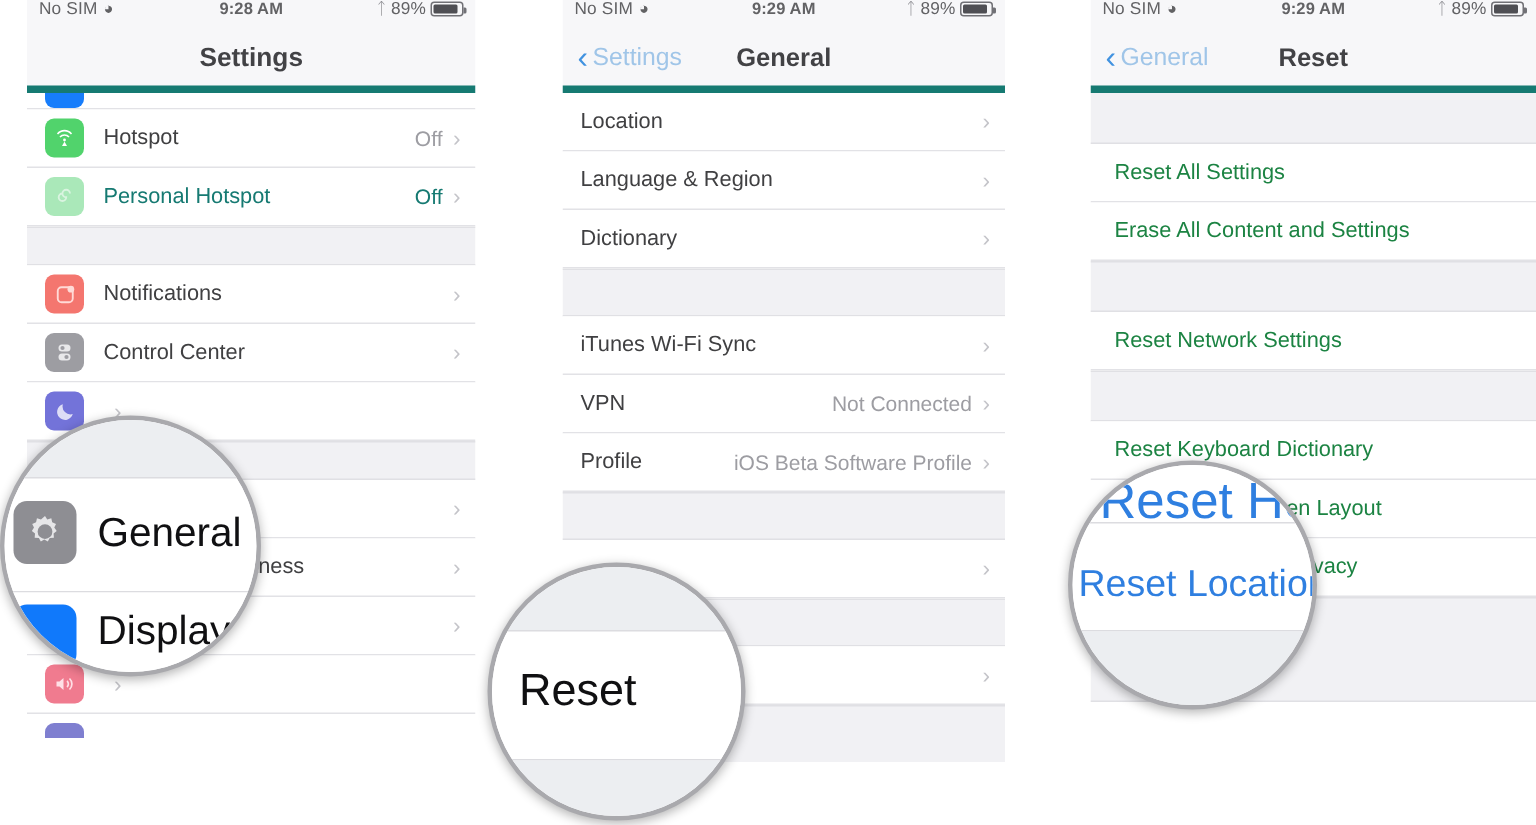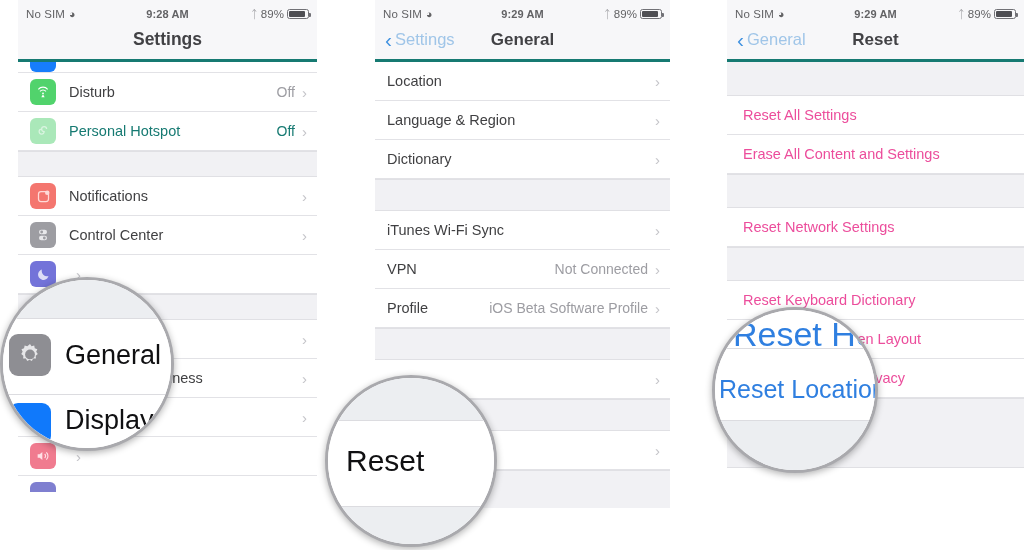--- a/index.html
+++ b/index.html
@@ -14,21 +14,21 @@
   
   .panel { position: absolute; top: 0; background: #ffffff; overflow: hidden; }
   .panel-1 { left: 18px;  width: 299px; height: 550px; }
   .panel-2 { left: 375px; width: 295px; height: 550px; }
   .panel-3 { left: 727px; width: 297px; height: 550px; }
 
   
   .statusbar {
     height: 20px;
     background: #f7f7f9;
-    display: flex; align-items: flex-end;
+    display: flex; align-items: flex-start;
     font-size: 11.5px; color: #5d5d60;
     letter-spacing: .1px;
     padding: 0 8px;
     position: relative;
   }
   .sb-left { display:flex; align-items:center; gap:4px; }
   .sb-center { position:absolute; left:0; right:0; text-align:center; font-weight:bold; font-size:11px; }
   .sb-right { margin-left:auto; display:flex; align-items:center; gap:3px; position:relative; z-index:2;}
   .wifi-glyph { font-size: 11px; line-height: 1; }
   .bt-glyph { font-size: 11px; color:#8a8a8f; }
@@ -39,21 +39,21 @@
   .battery::after {
     content:""; position:absolute; right:-3px; top:3px; width:2px; height:4px;
     background:#6d6d72; border-radius:0 1px 1px 0;
   }
   .battery i { position:absolute; left:1px; top:1px; bottom:1px; width:78%; background:#4a4a4f; border-radius:1px; display:block; }
 
   
   .navbar {
     height: 42px; background: #f7f7f9;
     display:flex; align-items:center; position: relative;
-    border-bottom: 3px solid #0f766e;
+    border-bottom: 5px solid #0f766e;
     padding: 0 10px;
   }
   .nav-back { display:flex; align-items:center; gap:2px; color:#9dc4e8; font-size:16.5px; position:relative; z-index:2; }
   .chev-back { font-size: 21px; line-height:1; color:#3b8fe0; font-weight:400; margin-right:1px; }
   .nav-title { position:absolute; left:0; right:0; text-align:center; font-size:17px; font-weight:bold; color:#3c3c40; }
   .nav-title.big { font-size:17.5px; }
 
   
   .list { background:#ffffff; }
   .gap { background:#f1f1f4; border-top:1px solid #dfdfe4; border-bottom:1px solid #dfdfe4; }
@@ -68,21 +68,21 @@
     display:flex; align-items:center; justify-content:center;
     color:#fff; font-size:14px; flex:none;
   }
   .row .lbl { font-size:14.5px; color:#3a3a3c; flex:1; }
   .row .val { font-size:14px; color:#9a9aa0; margin-right:7px; }
   .row .chev { color:#c3c3c8; font-size:15px; line-height:1; }
   .row.faded .lbl, .row.faded .val { color:#0f766e; }
 
   
   .row.link { padding-left:16px; }
-  .row.link .lbl { color:#ec4899; font-size:14.5px; }
+  .row.link .lbl { color:#15803d; font-size:14.5px; }
 
   
   .dim { opacity: .97; }
 
   
   .mag {
     position:absolute; border-radius:50%;
     background:#ffffff; overflow:hidden;
     border:3px solid #a9a9ad;
     box-shadow: 0 2px 7px rgba(0,0,0,.30), inset 0 0 0 1px rgba(255,255,255,.6);
@@ -143,21 +143,21 @@
     <div class="list">
 
       <div class="row">
         <span class="ico g-cell">
           <svg width="16" height="16" viewBox="0 0 24 24" fill="none" stroke="#fff" stroke-width="1.6">
             <path d="M5 8a9 9 0 0 1 14 0M7.5 11a6 6 0 0 1 9 0"></path>
               <circle cx="12" cy="14" r="1.4" fill="#fff" stroke="none"></circle>
             <path d="M12 15.5 L9.5 20 h5 Z" fill="#fff" stroke="none"></path>
           </svg>
         </span>
-        <span class="lbl">Disturb</span>
+        <span class="lbl">Hotspot</span>
         <span class="val">Off</span>
         <span class="chev">›</span>
       </div>
 
       <div class="row faded">
         <span class="ico g-hot">
           <svg width="15" height="15" viewBox="0 0 24 24" fill="none" stroke="#d9f4e0" stroke-width="2">
             <path d="M9 8a4 4 0 1 0 4 4 4 4 0 1 1 4-4"></path>
           </svg>
         </span>

